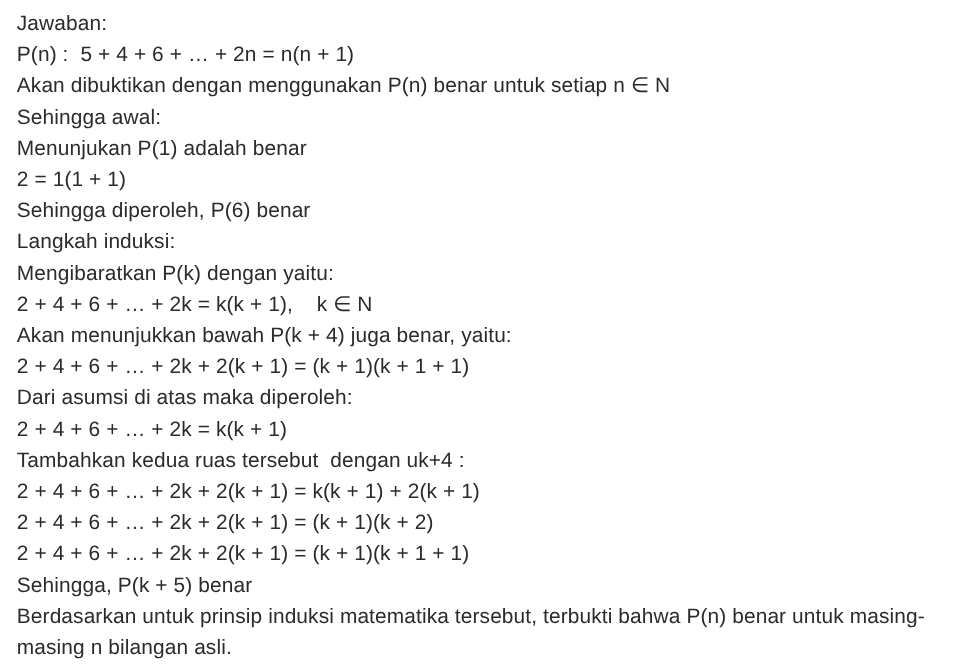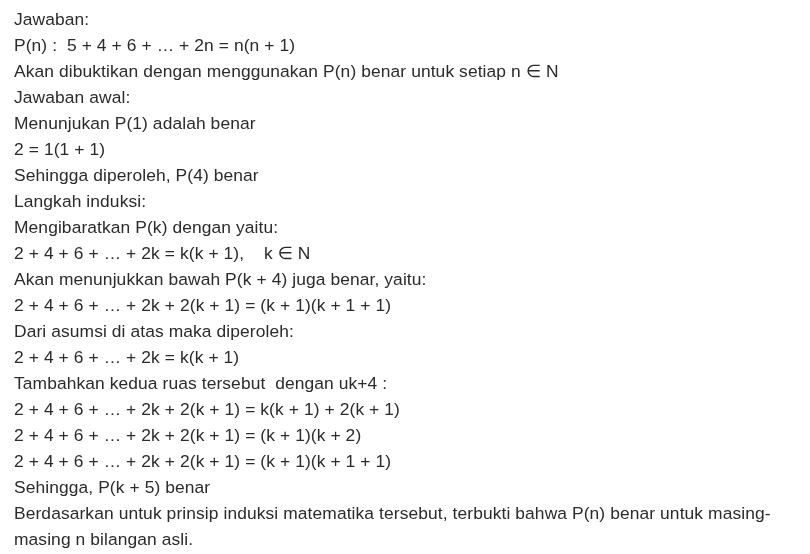--- a/index.html
+++ b/index.html
@@ -42,24 +42,24 @@
 </style>
 </head>
 <body>
 
 <div class="page">
   <div class="proof-body">
 
     <div class="line">Jawaban:</div>
     <div class="line">P(n) :  5 + 4 + 6 + … + 2n = n(n + 1)</div>
     <div class="line">Akan dibuktikan dengan menggunakan P(n) benar untuk setiap n ∈ N</div>
-    <div class="line">Jawaban awal:</div>
+    <div class="line">Sehingga awal:</div>
     <div class="line">Menunjukan P(1) adalah benar</div>
     <div class="line">2 = 1(1 + 1)</div>
-    <div class="line">Sehingga diperoleh, P(4) benar</div>
+    <div class="line">Sehingga diperoleh, P(6) benar</div>
     <div class="line">Langkah induksi:</div>
     <div class="line">Mengibaratkan P(k) dengan yaitu:</div>
     <div class="line">2 + 4 + 6 + … + 2k = k(k + 1),    k ∈ N</div>
     <div class="line">Akan menunjukkan bawah P(k + 4) juga benar, yaitu:</div>
     <div class="line">2 + 4 + 6 + … + 2k + 2(k + 1) = (k + 1)(k + 1 + 1)</div>
     <div class="line">Dari asumsi di atas maka diperoleh:</div>
     <div class="line">2 + 4 + 6 + … + 2k = k(k + 1)</div>
     <div class="line">Tambahkan kedua ruas tersebut  dengan uk+4 :</div>
     <div class="line">2 + 4 + 6 + … + 2k + 2(k + 1) = k(k + 1) + 2(k + 1)</div>
     <div class="line">2 + 4 + 6 + … + 2k + 2(k + 1) = (k + 1)(k + 2)</div>

